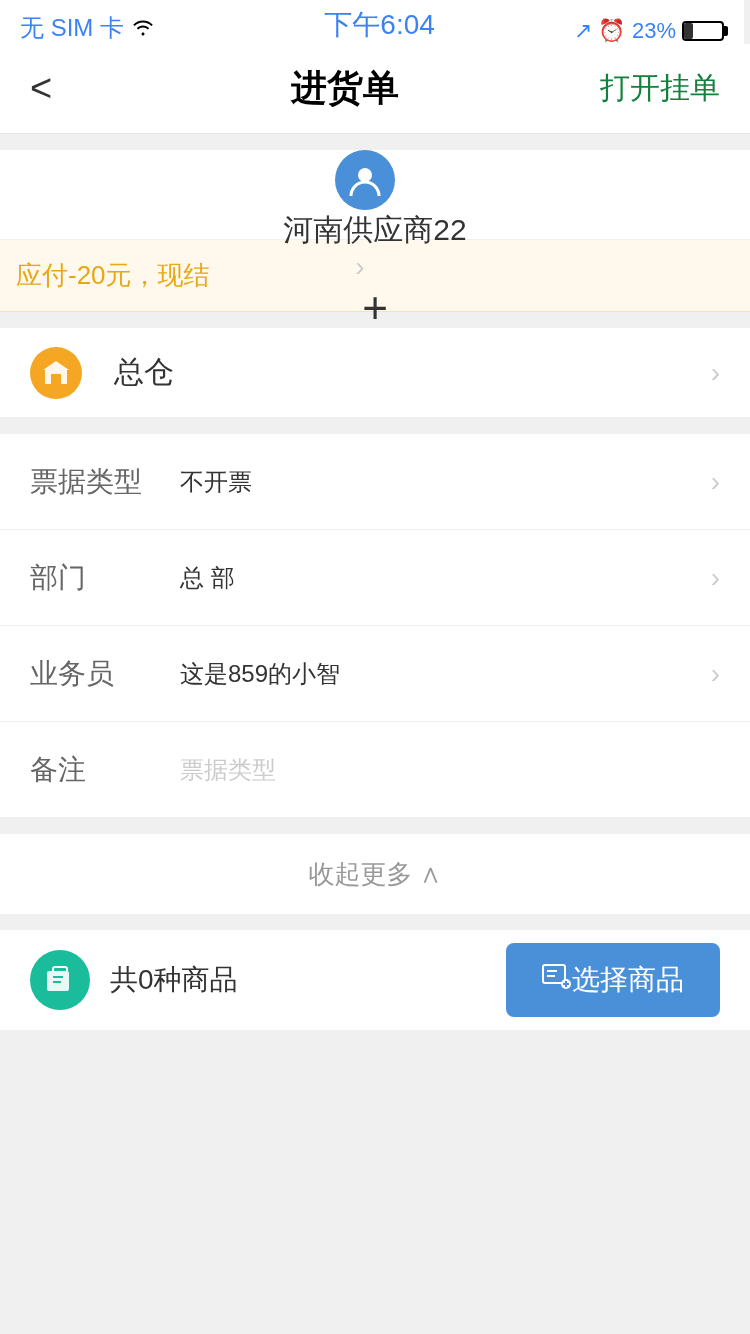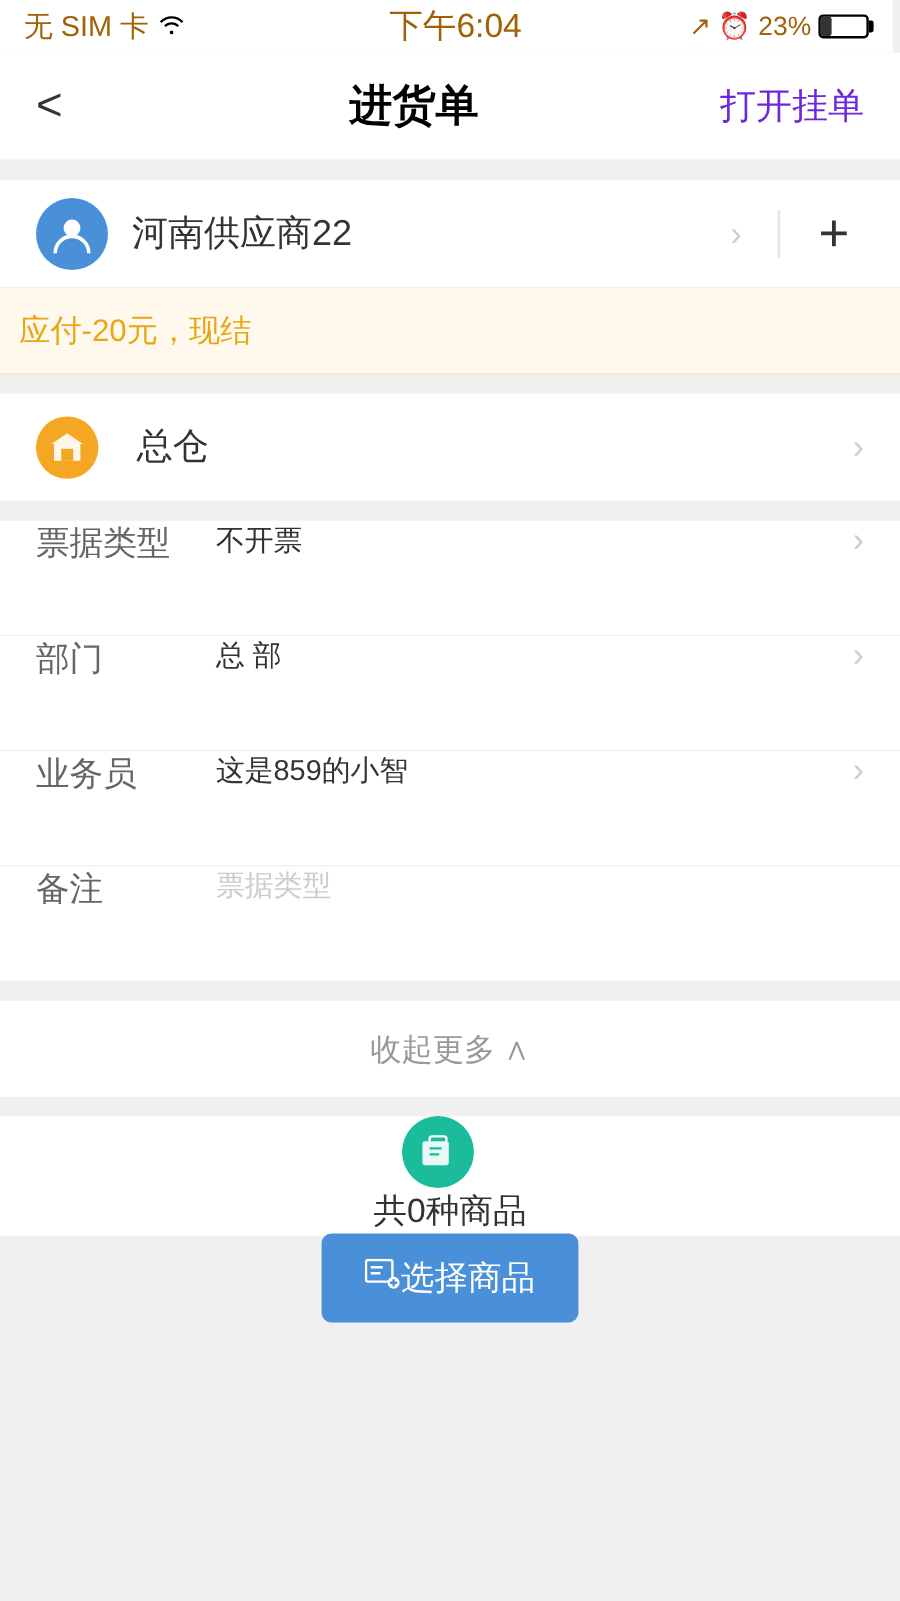--- a/index.html
+++ b/index.html
@@ -12,25 +12,25 @@
       font-size: 28px;
       color: #333;
     }
 
     
     .status-bar {
       width: 744px;
       height: 44px;
       background: #fff;
       display: flex;
-      align-items: center;
+      align-items: flex-end;
       justify-content: space-between;
       padding: 0 20px;
       font-size: 24px;
-      color: #a16207;
+      color: #3b82f6;
     }
     .status-left { display: flex; align-items: center; gap: 8px; }
     .status-center { font-size: 28px; font-weight: 500; margin-left: 31px; }
     .status-right { display: flex; align-items: center; gap: 6px; font-size: 22px; }
     .battery-icon {
       width: 42px; height: 20px; border: 2px solid #000; border-radius: 4px;
       position: relative; display: inline-flex; align-items: center;
     }
     .battery-icon::after {
       content: '';
@@ -52,37 +52,38 @@
       padding: 0 30px;
       border-bottom: 1px solid #e5e5e5;
     }
     .nav-back {
       font-size: 38px;
       color: #333;
       cursor: pointer;
       width: 60px;
     }
     .nav-title { font-size: 36px; font-weight: 600; color: #000; }
-    .nav-action { font-size: 30px; color: #6d28d9; cursor: pointer; }
+    .nav-action { font-size: 30px; color: #15803d; cursor: pointer; }
 
     
     .section-divider {
       width: 750px;
       height: 16px;
       background: #f0f0f0;
     }
 
     
     .supplier-section {
       background: #fff;
       display: flex;
       align-items: center;
       padding: 0 30px;
       height: 90px;
       border-bottom: 1px solid #f0f0f0;
+      flex-direction: column;
     }
     .supplier-avatar {
       width: 60px; height: 60px; border-radius: 50%;
       background: #4a90d9;
       display: flex; align-items: center; justify-content: center;
       margin-right: 20px; flex-shrink: 0;
     }
     .supplier-avatar svg { width: 36px; height: 36px; }
     .supplier-name { flex: 1; font-size: 30px; color: #333; }
     .supplier-chevron {
@@ -126,20 +127,21 @@
     .warehouse-name { flex: 1; font-size: 30px; color: #333; }
     .chevron-right { color: #ccc; font-size: 28px; }
 
     
     .form-section {
       background: #fff;
       margin-top: 16px;
     }
     .form-row {
       display: flex;
+      align-items: center;
       padding: 0 30px;
       height: 96px;
       border-bottom: 1px solid #f0f0f0;
     }
     .form-label {
       font-size: 28px;
       color: #666;
       width: 140px;
       flex-shrink: 0;
     }
@@ -168,21 +170,20 @@
     }
 
     
     .bottom-section {
       background: #fff;
       margin-top: 16px;
       display: flex;
       align-items: center;
       padding: 0 30px;
       height: 100px;
-      flex-direction: column;
     }
     .product-icon {
       width: 60px; height: 60px; border-radius: 50%;
       background: #1abc9c;
       display: flex; align-items: center; justify-content: center;
       margin-right: 20px; flex-shrink: 0;
     }
     .product-icon svg { width: 34px; height: 34px; fill: #fff; }
     .product-count { flex: 1; font-size: 28px; color: #333; }
     .select-btn {

